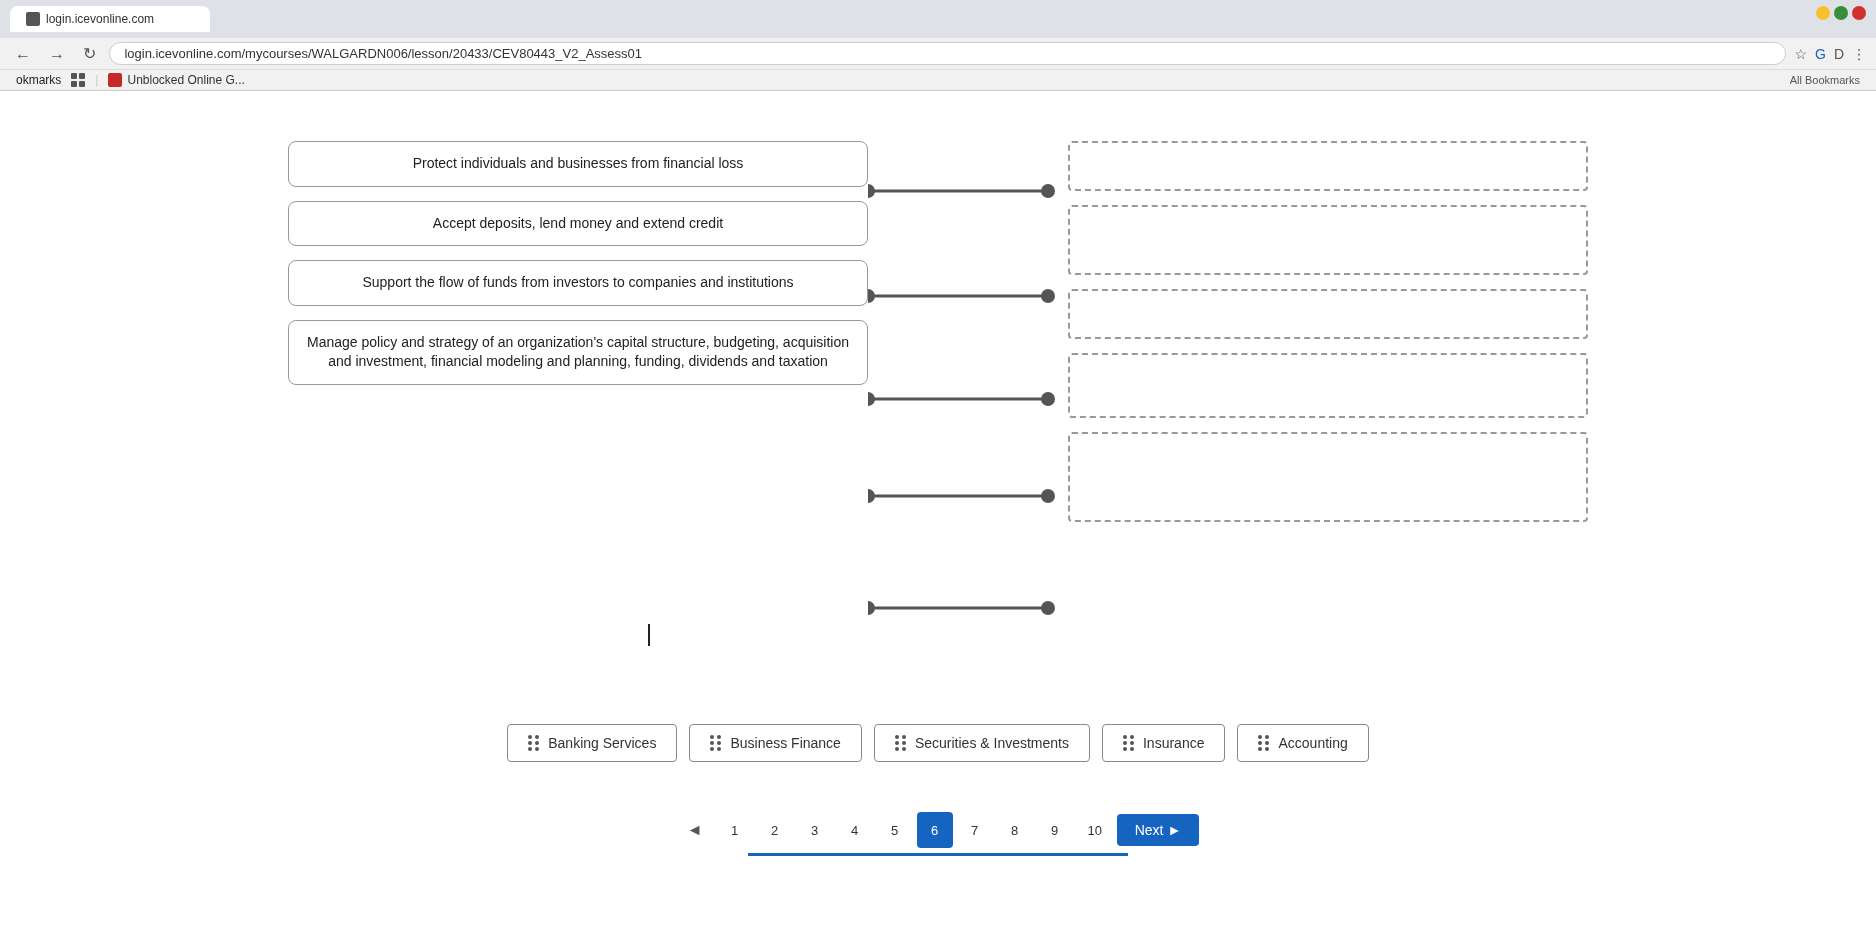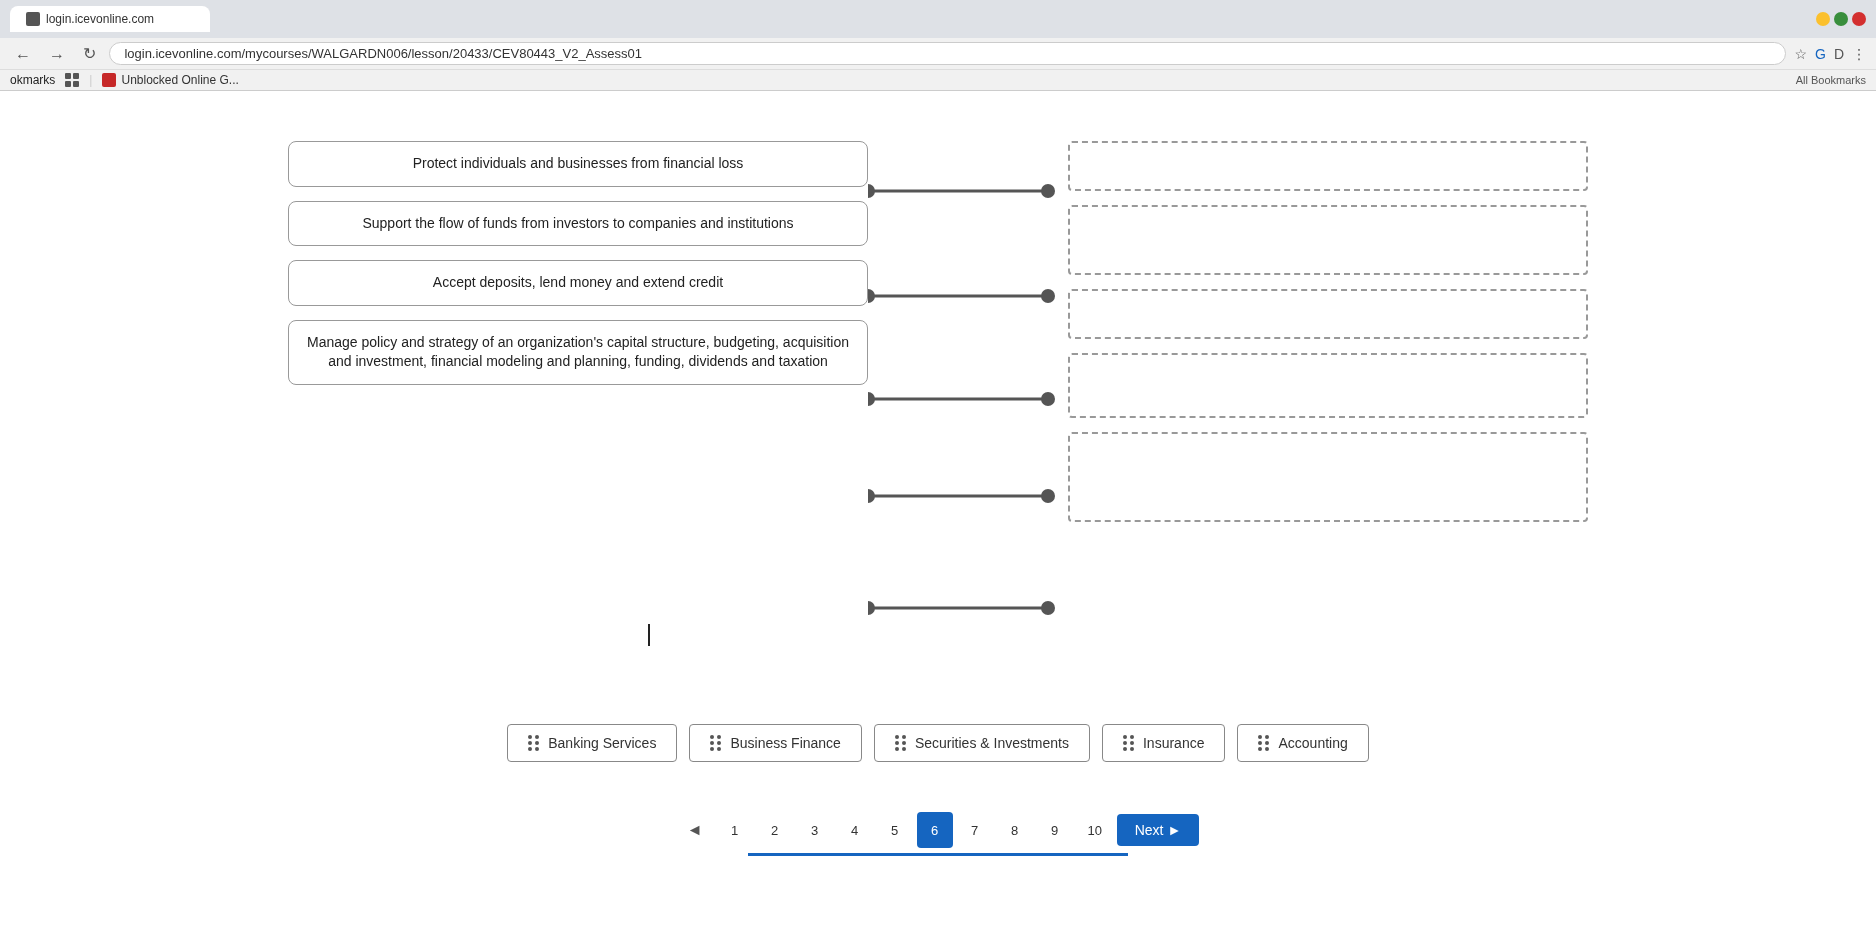--- a/index.html
+++ b/index.html
@@ -11,21 +11,20 @@
       overflow-x: hidden;
     }
 
     
     .browser-chrome {
       background: #f1f1f1;
       border-bottom: 1px solid #ccc;
     }
     .browser-top-bar {
       display: flex;
-      align-items: center;
       padding: 6px 10px;
       gap: 8px;
       background: #dee1e6;
     }
     .browser-tab {
       background: white;
       border-radius: 8px 8px 0 0;
       padding: 6px 16px;
       font-size: 12px;
       color: #333;
@@ -83,21 +82,21 @@
     .address-icons {
       display: flex;
       gap: 8px;
       align-items: center;
       color: #555;
     }
 
     .bookmarks-bar {
       display: flex;
       align-items: center;
-      padding: 3px 10px;
+      padding: 3px 16px;
       gap: 10px;
       background: #f1f1f1;
       border-top: 1px solid #ddd;
       font-size: 12px;
     }
     .bm-grid {
       display: grid;
       grid-template-columns: 1fr 1fr;
       grid-template-rows: 1fr 1fr;
       width: 14px;
@@ -331,24 +330,24 @@
 
 <div class="page-content">
 
   <div class="match-container">
 
     <div class="left-column">
       <div class="left-item">
         <span>Protect individuals and businesses from financial loss</span>
       </div>
       <div class="left-item">
+        <span>Accept deposits, lend money and extend credit</span>
+      </div>
+      <div class="left-item">
         <span>Support the flow of funds from investors to companies and institutions</span>
-      </div>
-      <div class="left-item">
-        <span>Accept deposits, lend money and extend credit</span>
       </div>
       <div class="left-item">
         <span>Manage policy and strategy of an organization's capital structure, budgeting, acquisition and investment, financial modeling and planning, funding, dividends and taxation</span>
       </div>
     </div>
 
     <div style="position:relative; width:200px; flex-shrink:0;">
       <svg width="200" height="530" viewBox="0 0 200 530">
 
         <circle cx="0" cy="50" r="7" fill="#555"></circle>

